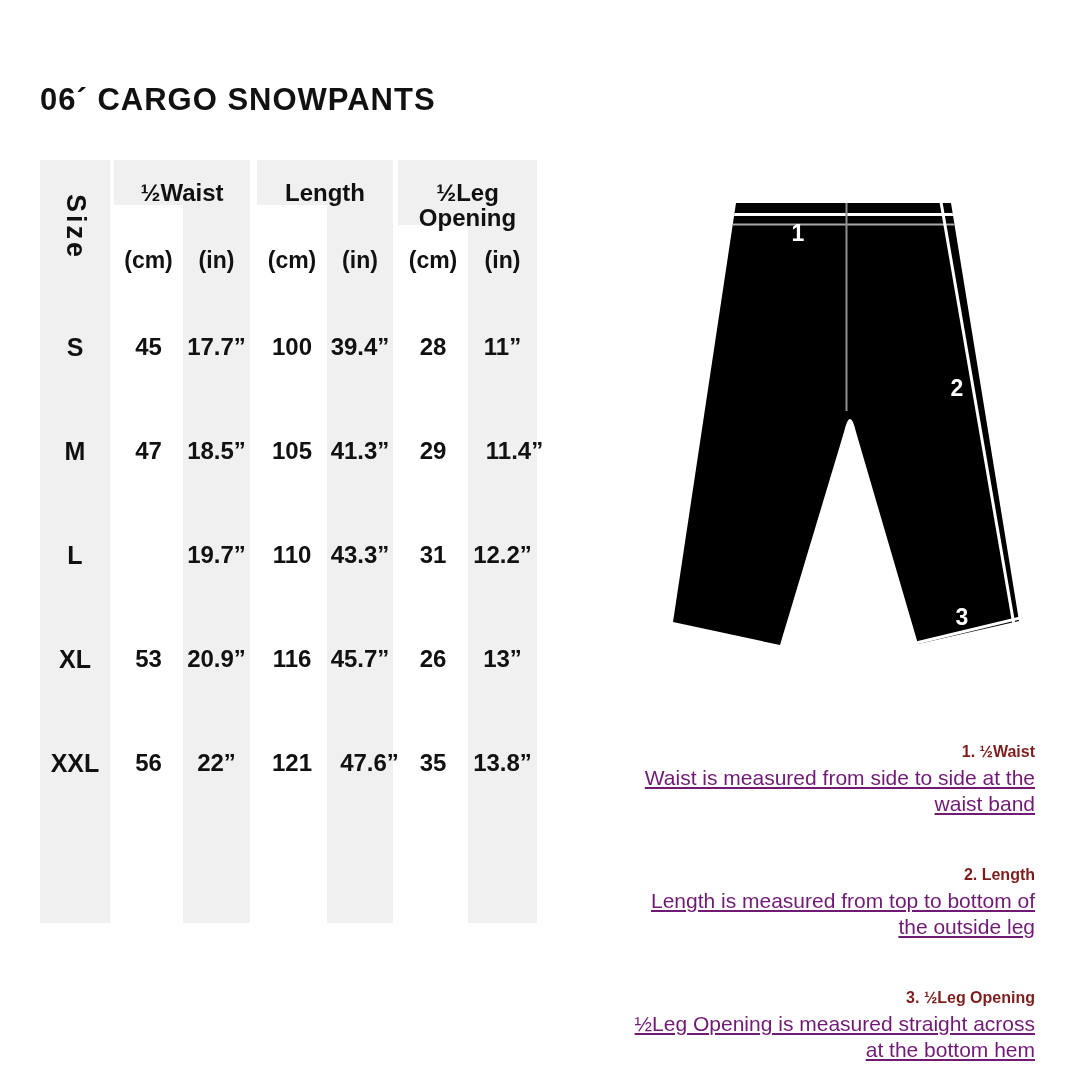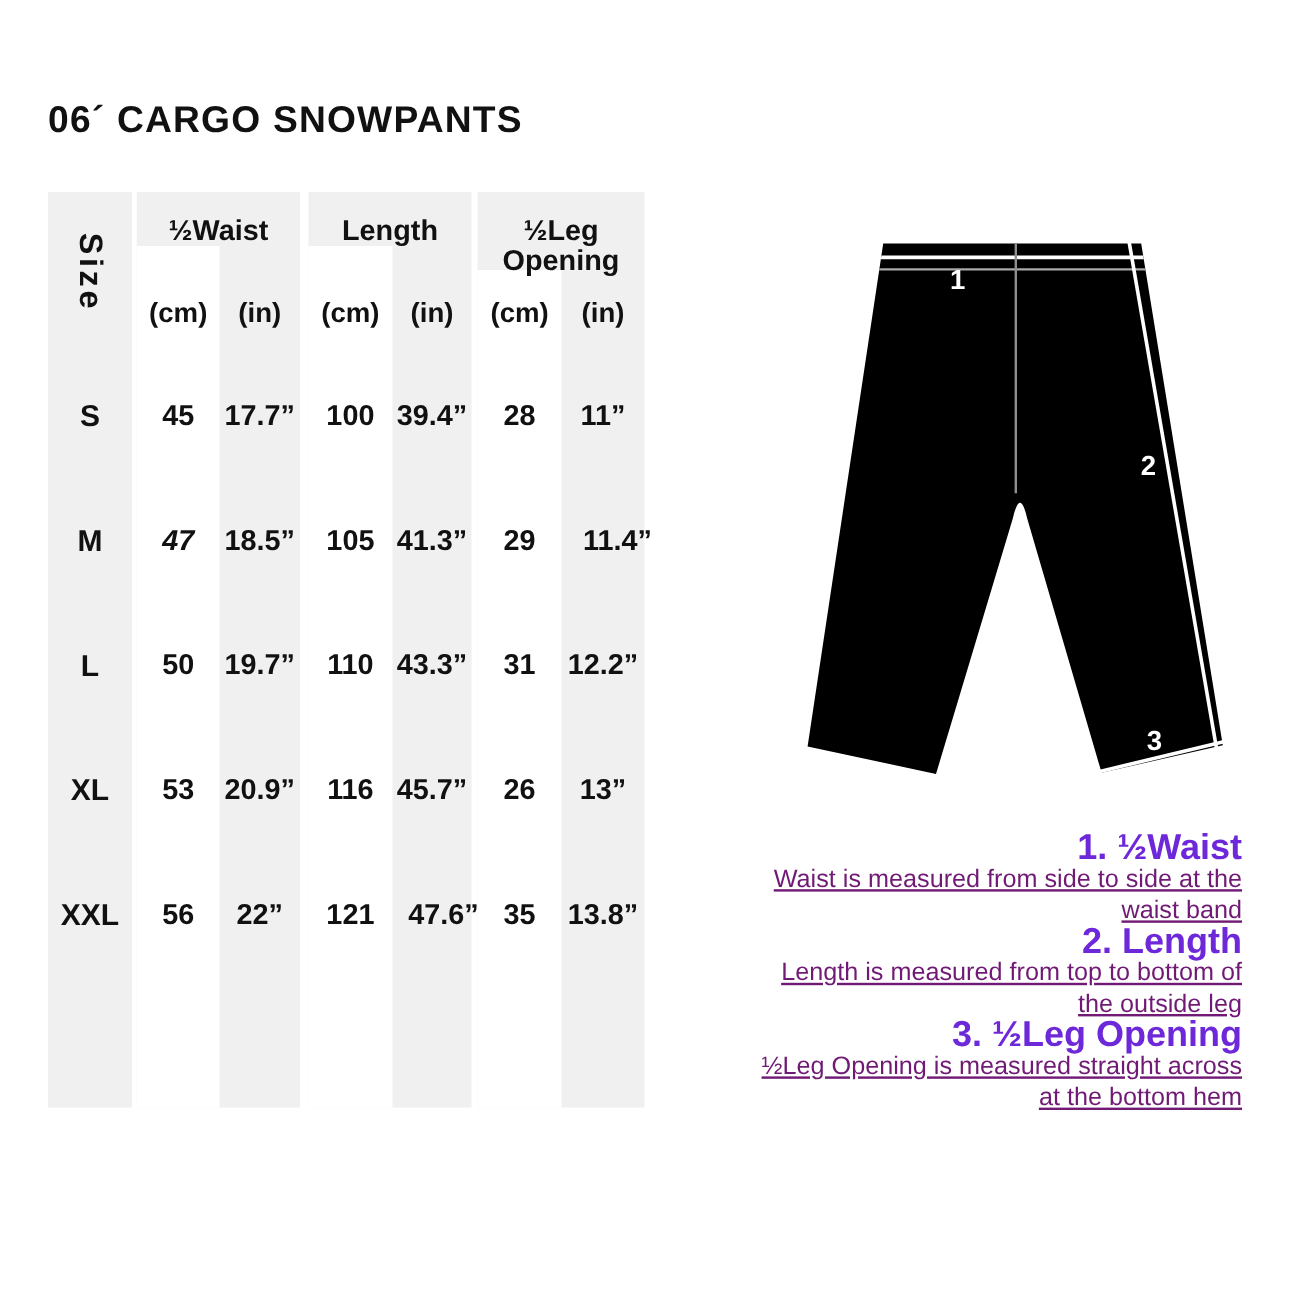--- a/index.html
+++ b/index.html
@@ -25,21 +25,21 @@
   .cell{display:flex;align-items:center;justify-content:center;font-weight:bold;color:#111;}
   .ghead{font-size:24px;line-height:25px;text-align:center;}
   .sub{font-size:23px;}
   .val{font-size:24px;white-space:nowrap;}
   .sizecell{font-size:25px;}
   .size-vert{writing-mode:vertical-rl;font-size:27px;letter-spacing:3px;}
   
   #pants{position:absolute;left:650px;top:193px;width:390px;height:470px;}
   
   #legend{position:absolute;right:45px;top:694px;width:402px;text-align:right;}
-  .legend-heading{font-weight:bold;font-size:30px;line-height:26px;color:#6d28d9;}
+  .legend-heading{font-weight:bold;font-size:16px;line-height:26px;color:#7f1d1d;margin-top:45px;}
   .legend-text{font-size:21px;line-height:26px;color:#701a75;text-decoration:underline;}
 </style>
 </head>
 <body>
 
 <div id="canvas">
 
   <div id="title">06´ CARGO SNOWPANTS</div>
 
   <div id="size-table">
@@ -70,29 +70,28 @@
 
       <div class="cell sizecell" style="grid-column:1;grid-row:3;">S</div>
       <div class="cell val" style="grid-column:3;grid-row:3;">45</div>
       <div class="cell val" style="grid-column:4;grid-row:3;">17.7”</div>
       <div class="cell val" style="grid-column:6;grid-row:3;">100</div>
       <div class="cell val" style="grid-column:7;grid-row:3;">39.4”</div>
       <div class="cell val" style="grid-column:9;grid-row:3;">28</div>
       <div class="cell val" style="grid-column:10;grid-row:3;">11”</div>
 
       <div class="cell sizecell" style="grid-column:1;grid-row:4;">M</div>
-      <div class="cell val" style="grid-column:3;grid-row:4;font-style:italic;">47</div>
+      <div class="cell val" style="grid-column:3;grid-row:4;">47</div>
       <div class="cell val" style="grid-column:4;grid-row:4;">18.5”</div>
       <div class="cell val" style="grid-column:6;grid-row:4;">105</div>
       <div class="cell val" style="grid-column:7;grid-row:4;">41.3”</div>
       <div class="cell val" style="grid-column:9;grid-row:4;">29</div>
       <div class="cell val" style="grid-column:10;grid-row:4;padding-left:24px;">11.4”</div>
 
       <div class="cell sizecell" style="grid-column:1;grid-row:5;">L</div>
-      <div class="cell val" style="grid-column:3;grid-row:5;">50</div>
       <div class="cell val" style="grid-column:4;grid-row:5;">19.7”</div>
       <div class="cell val" style="grid-column:6;grid-row:5;">110</div>
       <div class="cell val" style="grid-column:7;grid-row:5;">43.3”</div>
       <div class="cell val" style="grid-column:9;grid-row:5;">31</div>
       <div class="cell val" style="grid-column:10;grid-row:5;">12.2”</div>
 
       <div class="cell sizecell" style="grid-column:1;grid-row:6;">XL</div>
       <div class="cell val" style="grid-column:3;grid-row:6;">53</div>
       <div class="cell val" style="grid-column:4;grid-row:6;">20.9”</div>
       <div class="cell val" style="grid-column:6;grid-row:6;">116</div>

